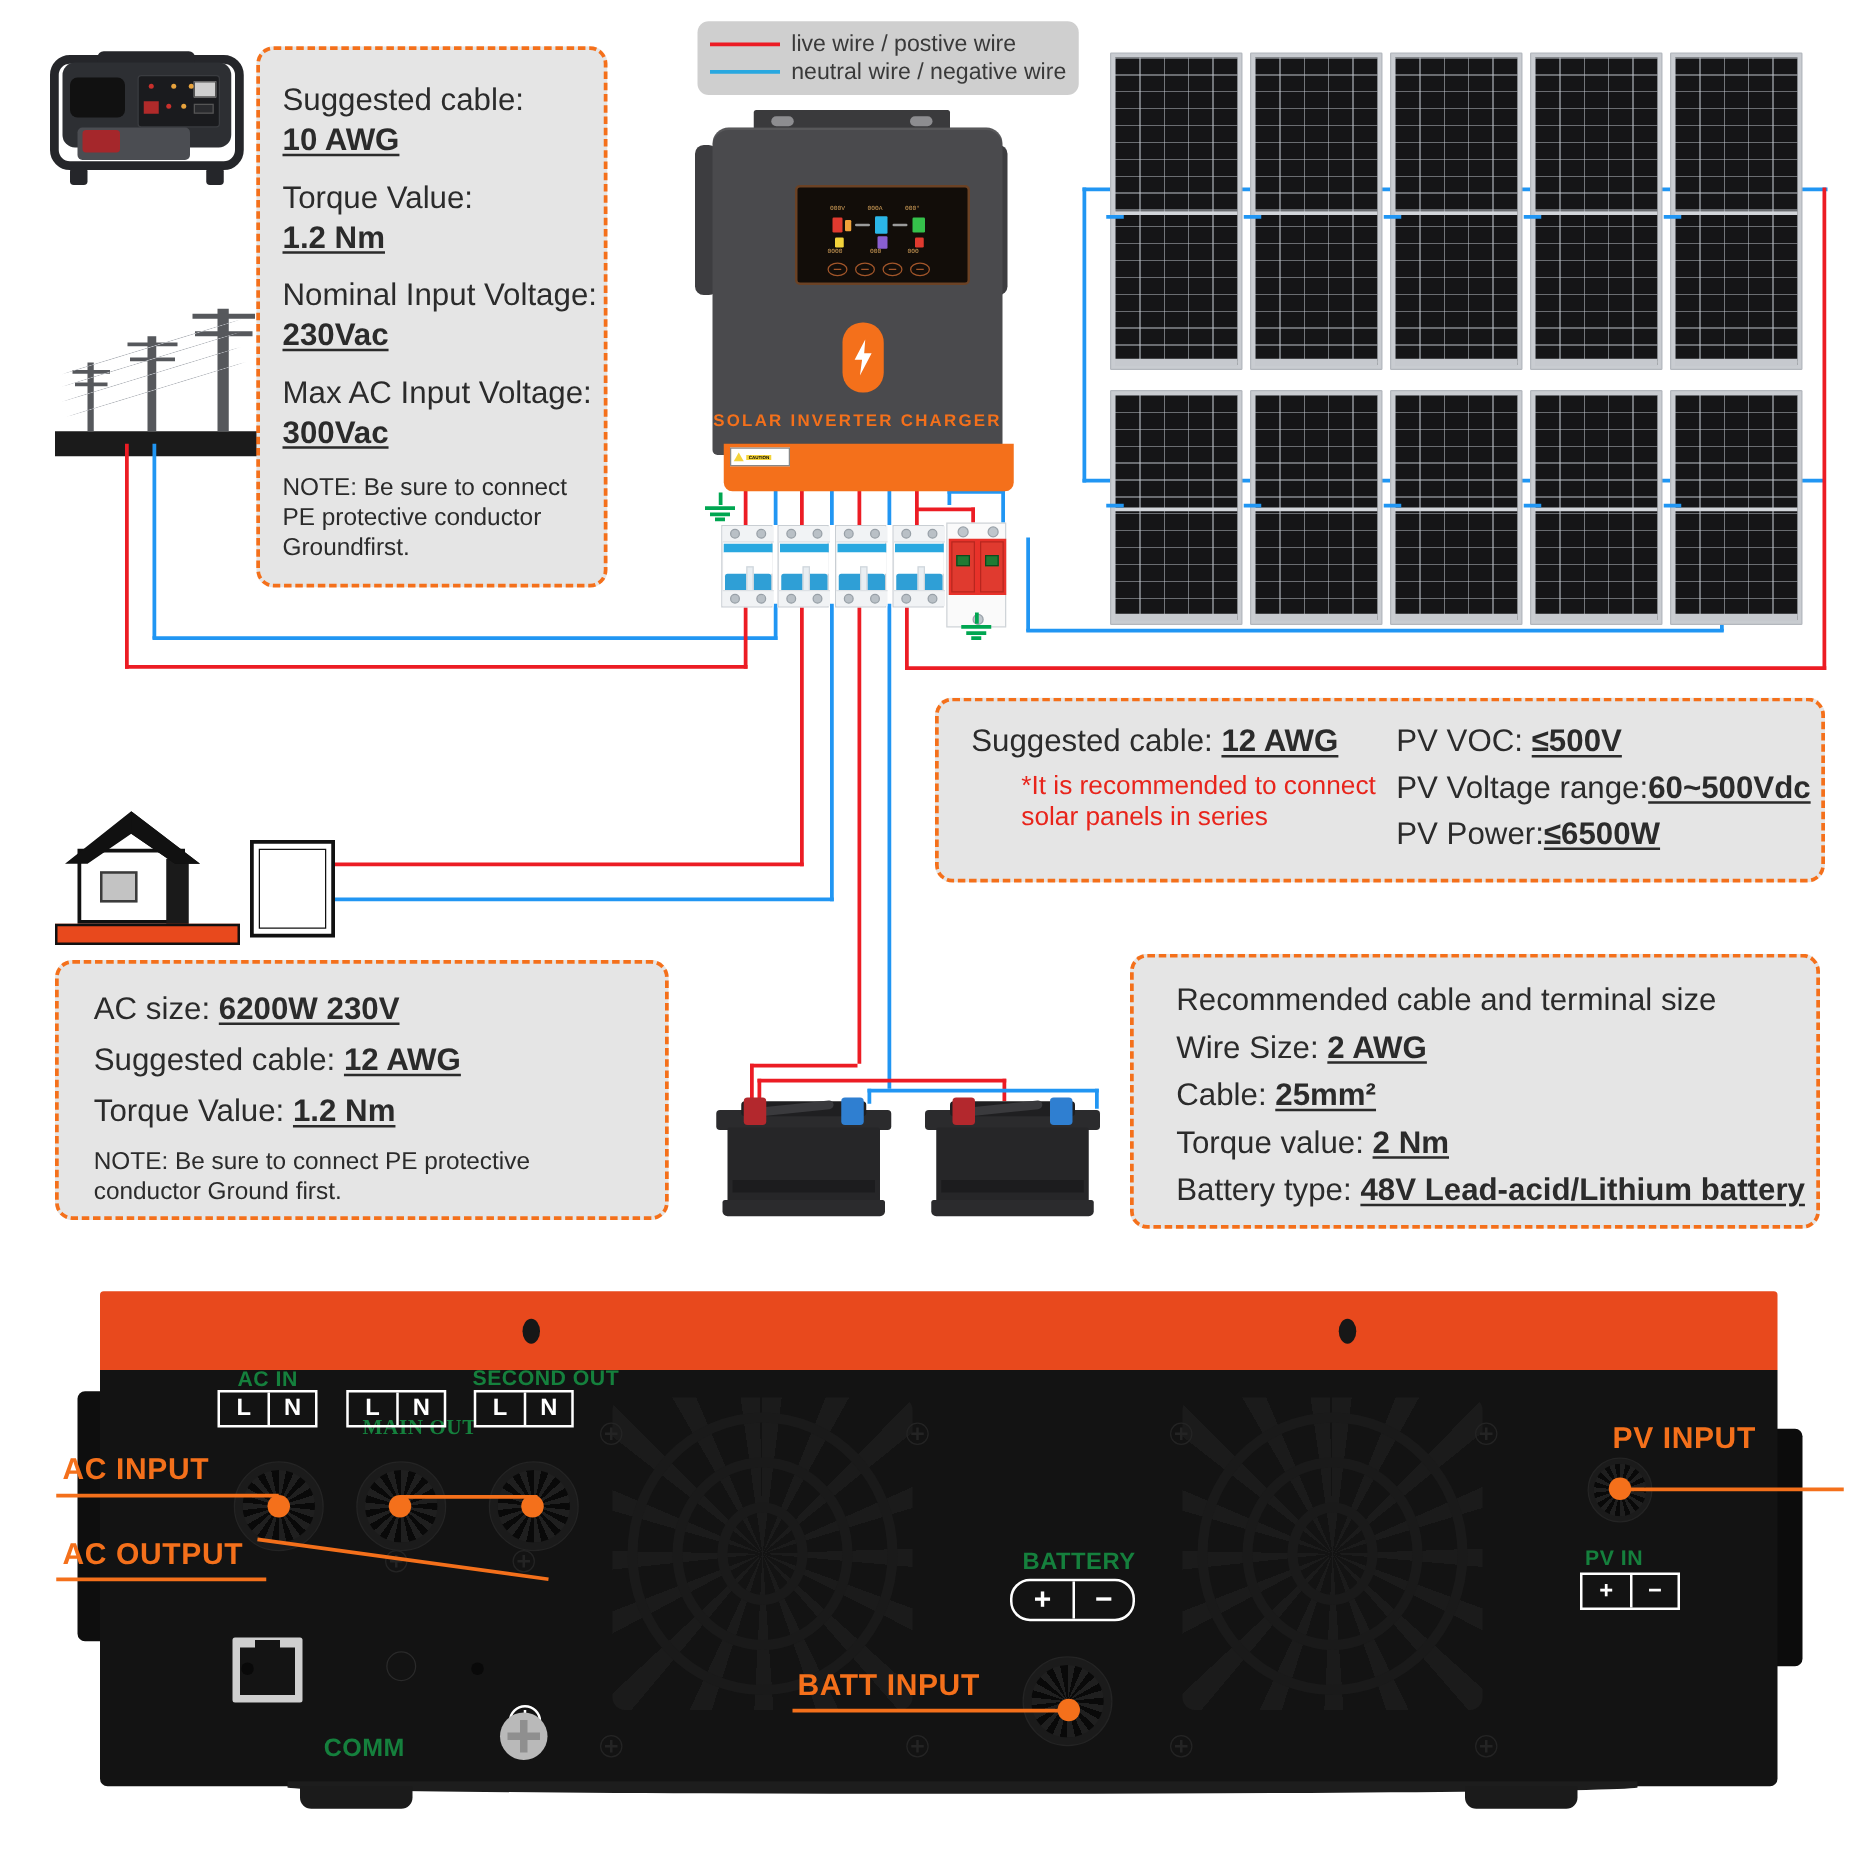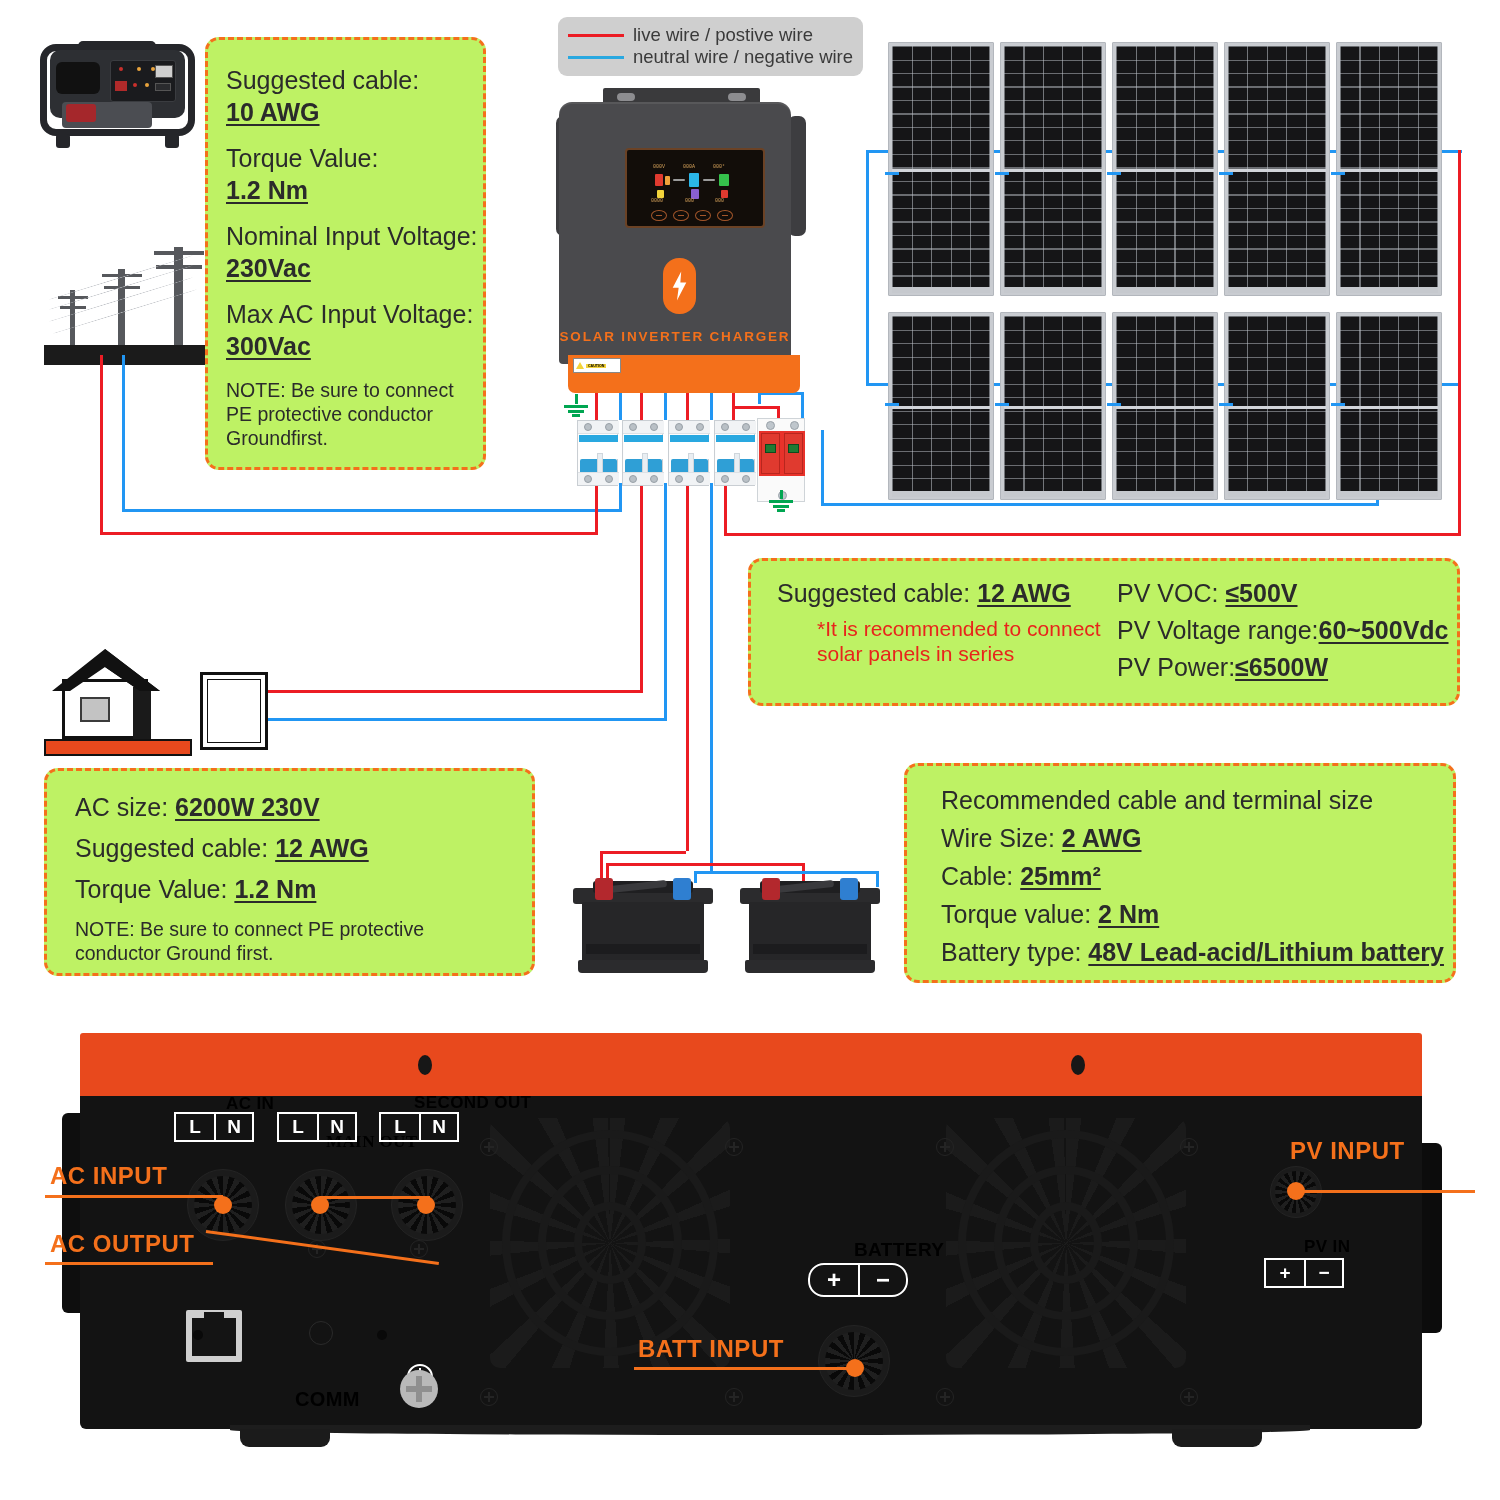--- a/index.html
+++ b/index.html
@@ -7,21 +7,21 @@
     width:1500px; height:1500px;
     background:#ffffff;
     font-family:"Liberation Sans", sans-serif;
     position:relative; overflow:hidden;
   }
   #stage { position:absolute; left:0; top:0; width:1500px; height:1500px; }
 
   
   .infobox{
     position:absolute;
-    background:#bef264;
+    background:#e5e5e5;
     border:3px dashed #F4701B;
     border-radius:14px;
     color:#2b2b2b;
   }
   .ib-line{ font-size:25px; line-height:1.16; white-space:nowrap; }
   .ib-lab{ font-weight:400; }
   .ib-val{ font-weight:700; text-decoration:underline; text-underline-offset:3px;}
   .ib-note{ font-size:19.5px; line-height:1.22; }
   .ib-red{ color:#e8241b; font-size:21px; line-height:1.2;}
 
@@ -43,21 +43,21 @@
   
   #inv{ position:absolute; left:556px; top:88px; width:250px; height:300px; }
   #inv-bracket{ position:absolute; left:47px; top:0; width:157px; height:18px;
      background:#3a3a3c; border-radius:2px;}
   #inv-bracket:before,#inv-bracket:after{ content:""; position:absolute; top:5px;
      width:18px; height:8px; background:#8d8d90; border-radius:4px;}
   #inv-bracket:before{ left:14px;} #inv-bracket:after{ right:14px;}
   #inv-finL,#inv-finR{ position:absolute; top:28px; width:18px; height:120px;
      background:#3d3d40; border-radius:7px;}
   #inv-finL{ left:0;} #inv-finR{ right:0;}
-  #inv-body{ position:absolute; left:3px; top:14px; width:232px; height:262px;
+  #inv-body{ position:absolute; left:14px; top:14px; width:232px; height:262px;
      background:#4a4a4d; border-radius:13px 13px 4px 4px;
      box-shadow: inset 0 2px 0 rgba(255,255,255,.08);}
   #inv-screen{ position:absolute; left:66px; top:46px; width:140px; height:80px;
      background:#120d09; border:2px solid #6b4225; border-radius:4px;}
   .scr-lcd{ position:absolute; left:22px; top:14px; width:96px; height:40px;}
   .scr-lbl{ position:absolute; font-size:5px; color:#d6a25a; font-family:"Liberation Mono",monospace;}
   .scr-blk{ position:absolute; border-radius:1px;}
   .scr-btns{ position:absolute; left:24px; top:60px; display:flex; gap:6px;}
   .scr-btn{ width:16px; height:11px; border:1px solid #a3562a; border-radius:50%;
      display:flex; align-items:center; justify-content:center; }
@@ -190,22 +190,22 @@
      background:#0c0c0c; border-radius:0 6px 6px 0;}
   .pn-foot{ position:absolute; top:396px; width:90px; height:18px; background:#1b1b1b;
      border-radius:0 0 9px 9px;}
   #pn-shadow{ position:absolute; left:150px; top:392px; width:1080px; height:10px;
      background:#1d1d1d; border-radius:0 0 50% 50%;}
 
   .lnbox{ position:absolute; border:2px solid #fff; display:flex; }
   .lnbox span{ width:38px; height:26px; color:#fff; font-size:19px; font-weight:700;
      display:flex; align-items:center; justify-content:center;}
   .lnbox span+span{ border-left:2px solid #fff;}
-  .pnlab{ position:absolute; color:#000000; font-size:17px; font-weight:700; letter-spacing:.4px;
-     white-space:nowrap;margin-left:36px;}
+  .pnlab{ position:absolute; color:#15803d; font-size:17px; font-weight:700; letter-spacing:.4px;
+     white-space:nowrap;}
 
   .knock{ position:absolute; width:72px; height:72px; border-radius:50%;
       background:#1b1b1b; border:1px solid #242424;
       display:flex; align-items:center; justify-content:center;}
   .knock .in{ width:58px; height:58px; border-radius:50%; background:#0c0c0c;
       background-image: repeating-conic-gradient(from 0deg, #1f1f1f 0deg 12deg, #090909 12deg 24deg);}
   .knock.small{ width:52px; height:52px;} .knock.small .in{ width:42px;height:42px;}
 
   .callout{ position:absolute; color:#F4701B; font-size:24px; font-weight:700;
      letter-spacing:.5px; white-space:nowrap;}

